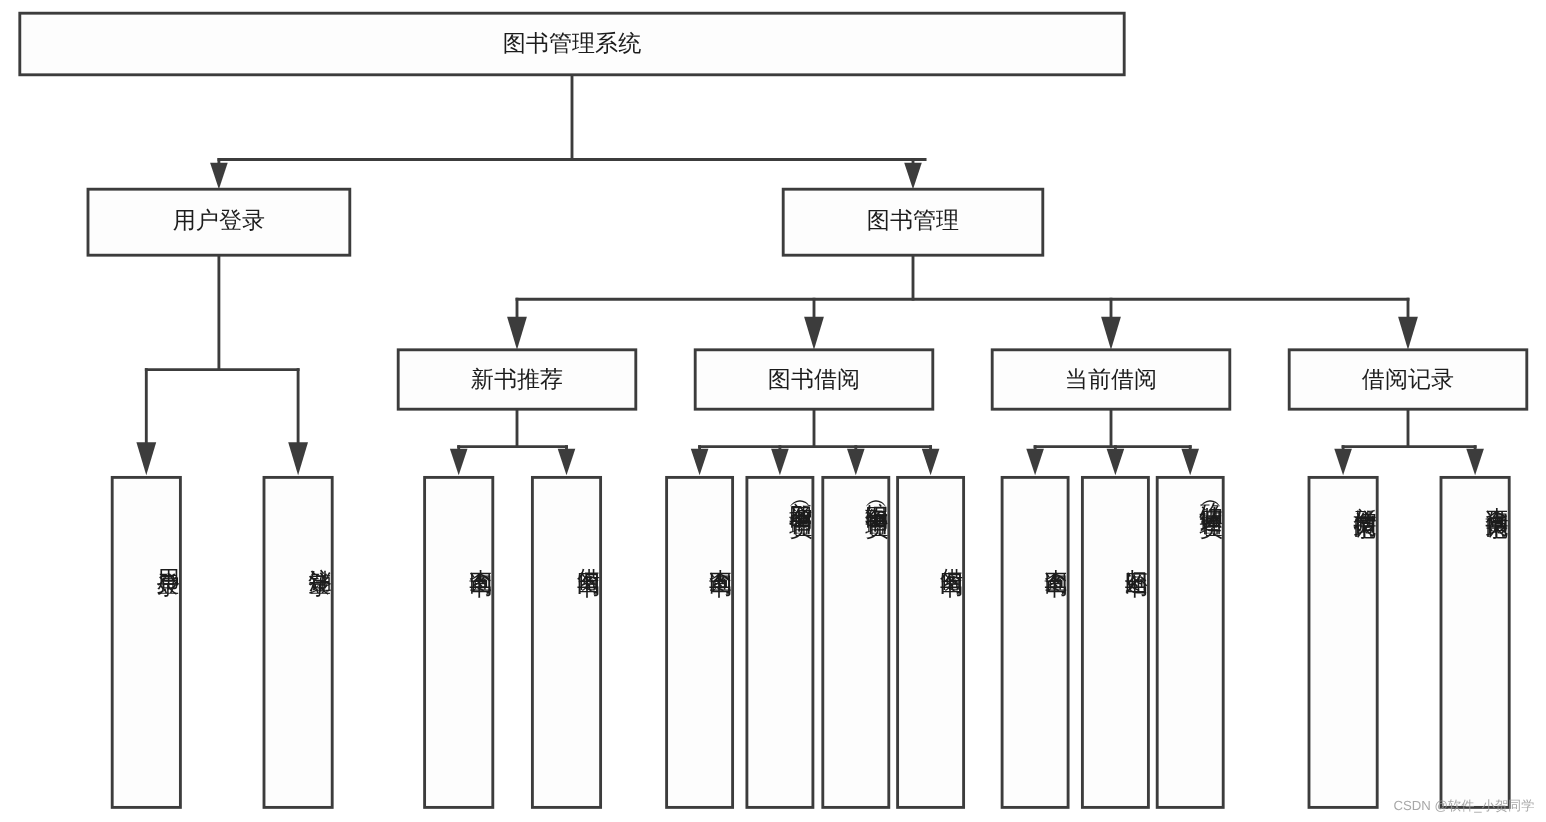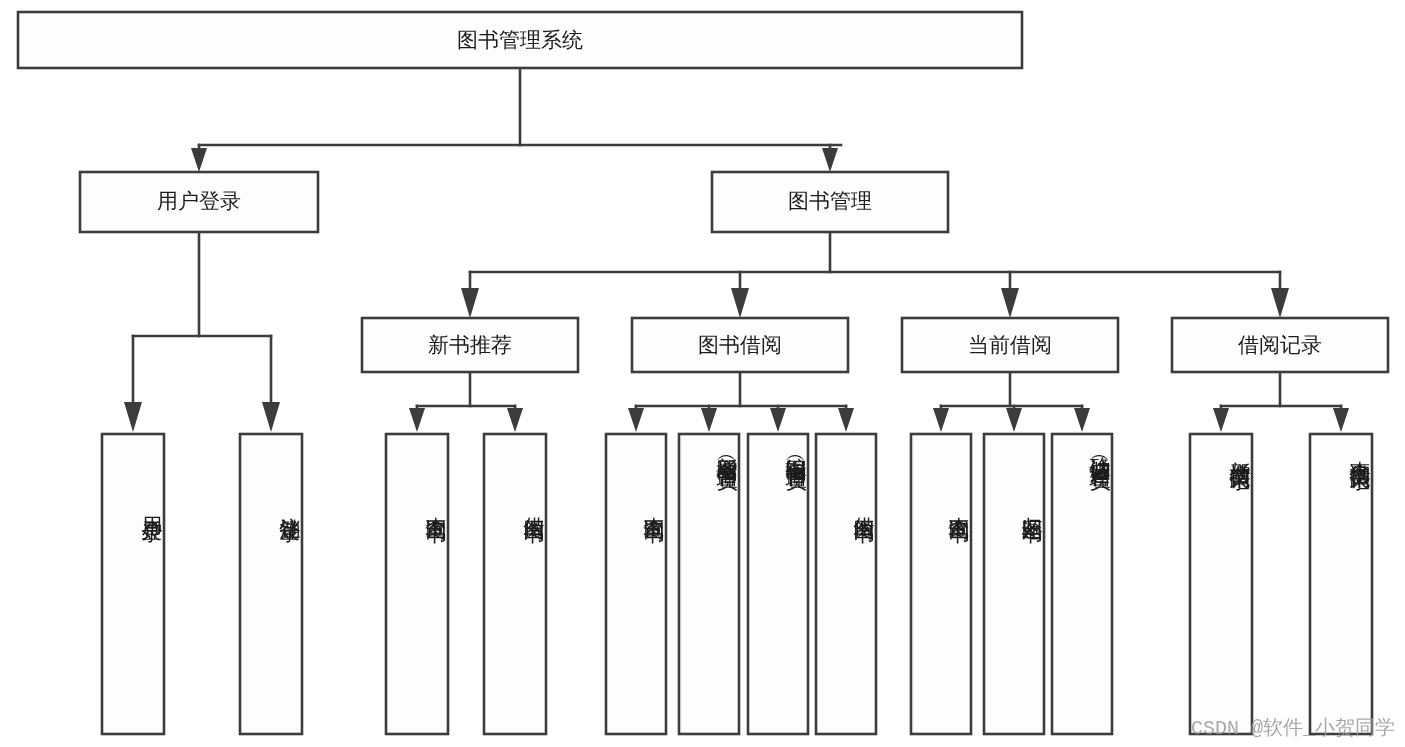--- a/index.html
+++ b/index.html
@@ -59,22 +59,22 @@
     color: #1c1c1c;
     letter-spacing: 2px;
     text-align: center;
     white-space: nowrap;
     pointer-events: none;
   }
   .watermark {
     position: absolute;
     right: 10px;
     bottom: 6px;
-    font-family: Liberation Mono, monospace;
-    font-size: 20px;
+    font-family: Liberation Sans, sans-serif;
+    font-size: 12px;
     color: #9a9a9a;
     opacity: 0.85;
     white-space: nowrap;
     margin-left: 24px;
   }
 </style>
 </head>
 <body>
 
 <div id="diagram-root">

